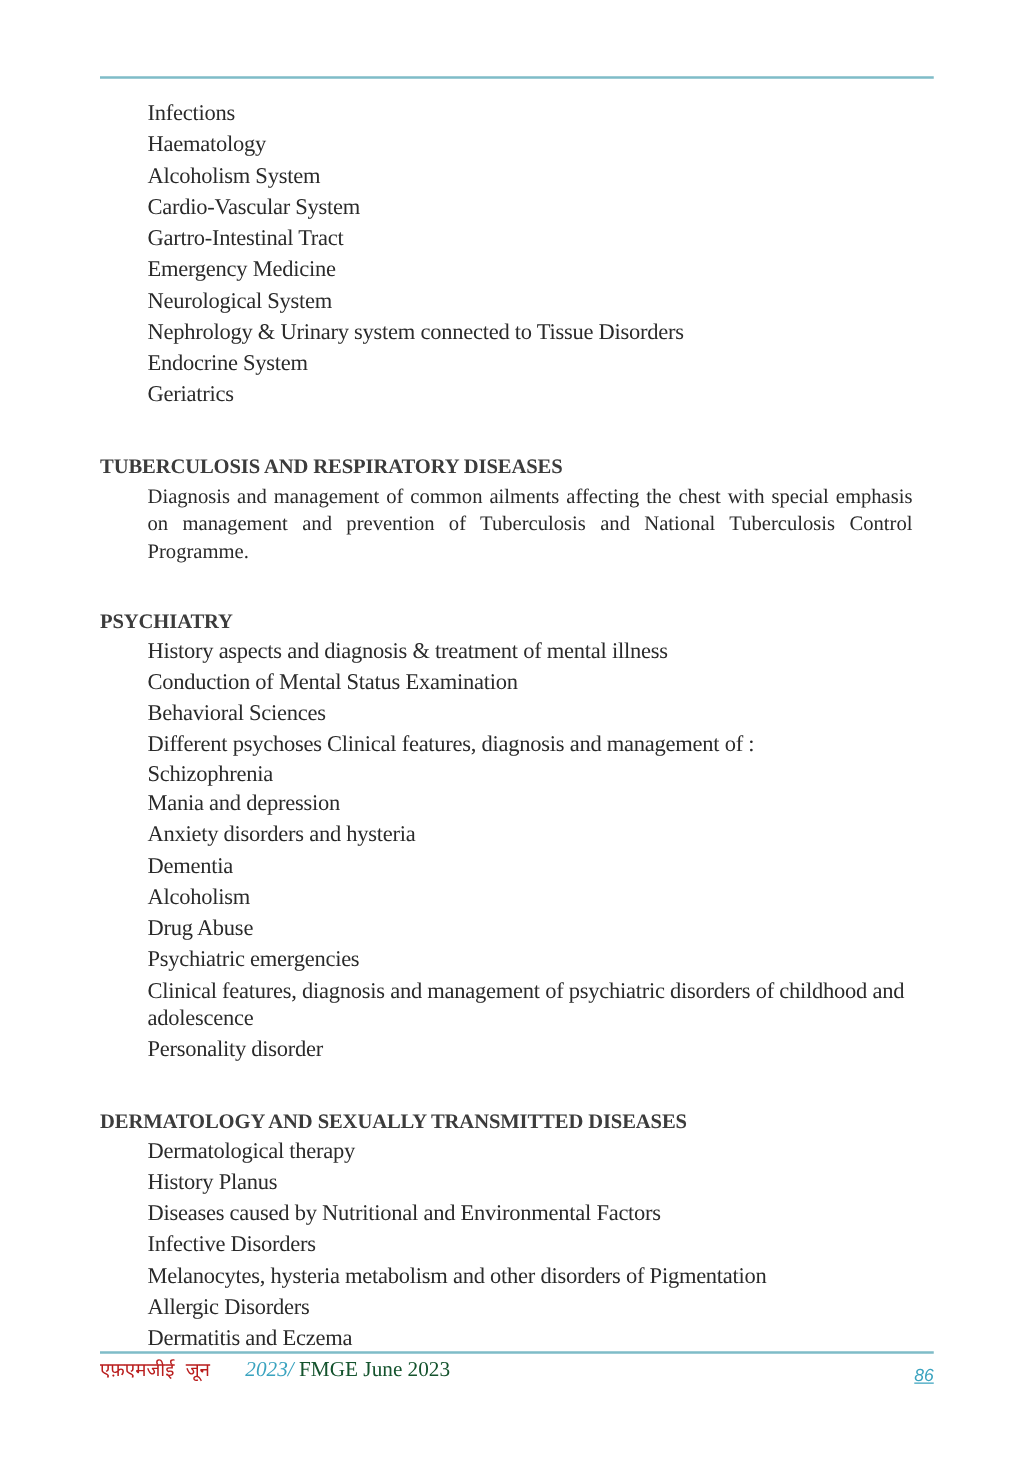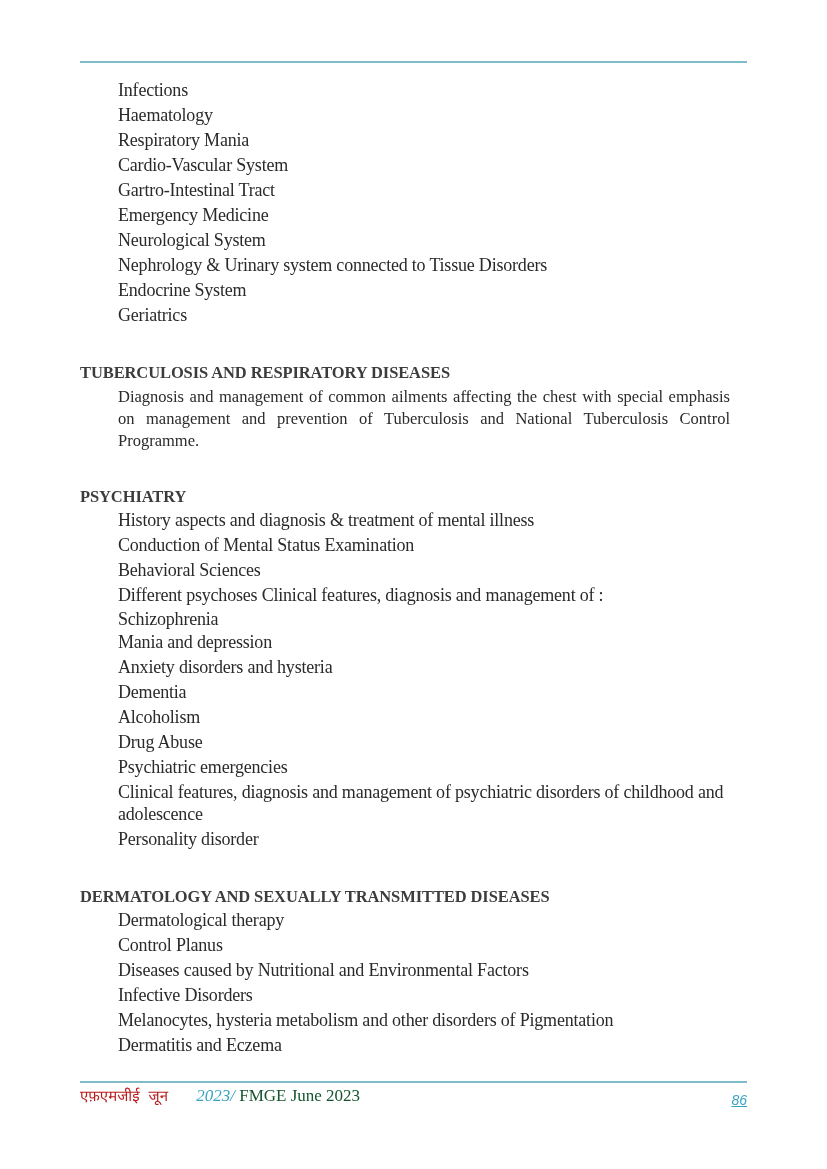--- a/index.html
+++ b/index.html
@@ -26,21 +26,21 @@
 </style>
 </head>
 <body>
 
 <div class="rule top"></div>
 
 <div class="content">
   <div>
     <div class="item">Infections</div>
     <div class="item">Haematology</div>
-    <div class="item">Respiratory Mania</div>
+    <div class="item">Alcoholism System</div>
     <div class="item">Cardio-Vascular System</div>
     <div class="item">Gartro-Intestinal Tract</div>
     <div class="item">Emergency Medicine</div>
     <div class="item">Neurological System</div>
     <div class="item">Nephrology &amp; Urinary system connected to Tissue Disorders</div>
     <div class="item">Endocrine System</div>
     <div class="item">Geriatrics</div>
   </div>
 
   <div>
@@ -61,24 +61,25 @@
     <div class="item">Alcoholism</div>
     <div class="item">Drug Abuse</div>
     <div class="item">Psychiatric emergencies</div>
     <div class="item wrap">Clinical features, diagnosis and management of psychiatric disorders of childhood and adolescence</div>
     <div class="item">Personality disorder</div>
   </div>
 
   <div>
     <div class="heading">DERMATOLOGY AND SEXUALLY TRANSMITTED DISEASES</div>
     <div class="item">Dermatological therapy</div>
-    <div class="item">Control Planus</div>
+    <div class="item">History Planus</div>
     <div class="item">Diseases caused by Nutritional and Environmental Factors</div>
     <div class="item">Infective Disorders</div>
     <div class="item">Melanocytes, hysteria metabolism and other disorders of Pigmentation</div>
+    <div class="item">Allergic Disorders</div>
     <div class="item">Dermatitis and Eczema</div>
   </div>
 </div>
 
 <div class="rule bottom"></div>
 
 <div class="footer-left">
   <span class="footer-hindi">एफ़एमजीई जून</span><span class="footer-year"> 2023/</span><span class="footer-en"> FMGE June 2023</span>
 </div>
 <div class="page-num">86</div>

